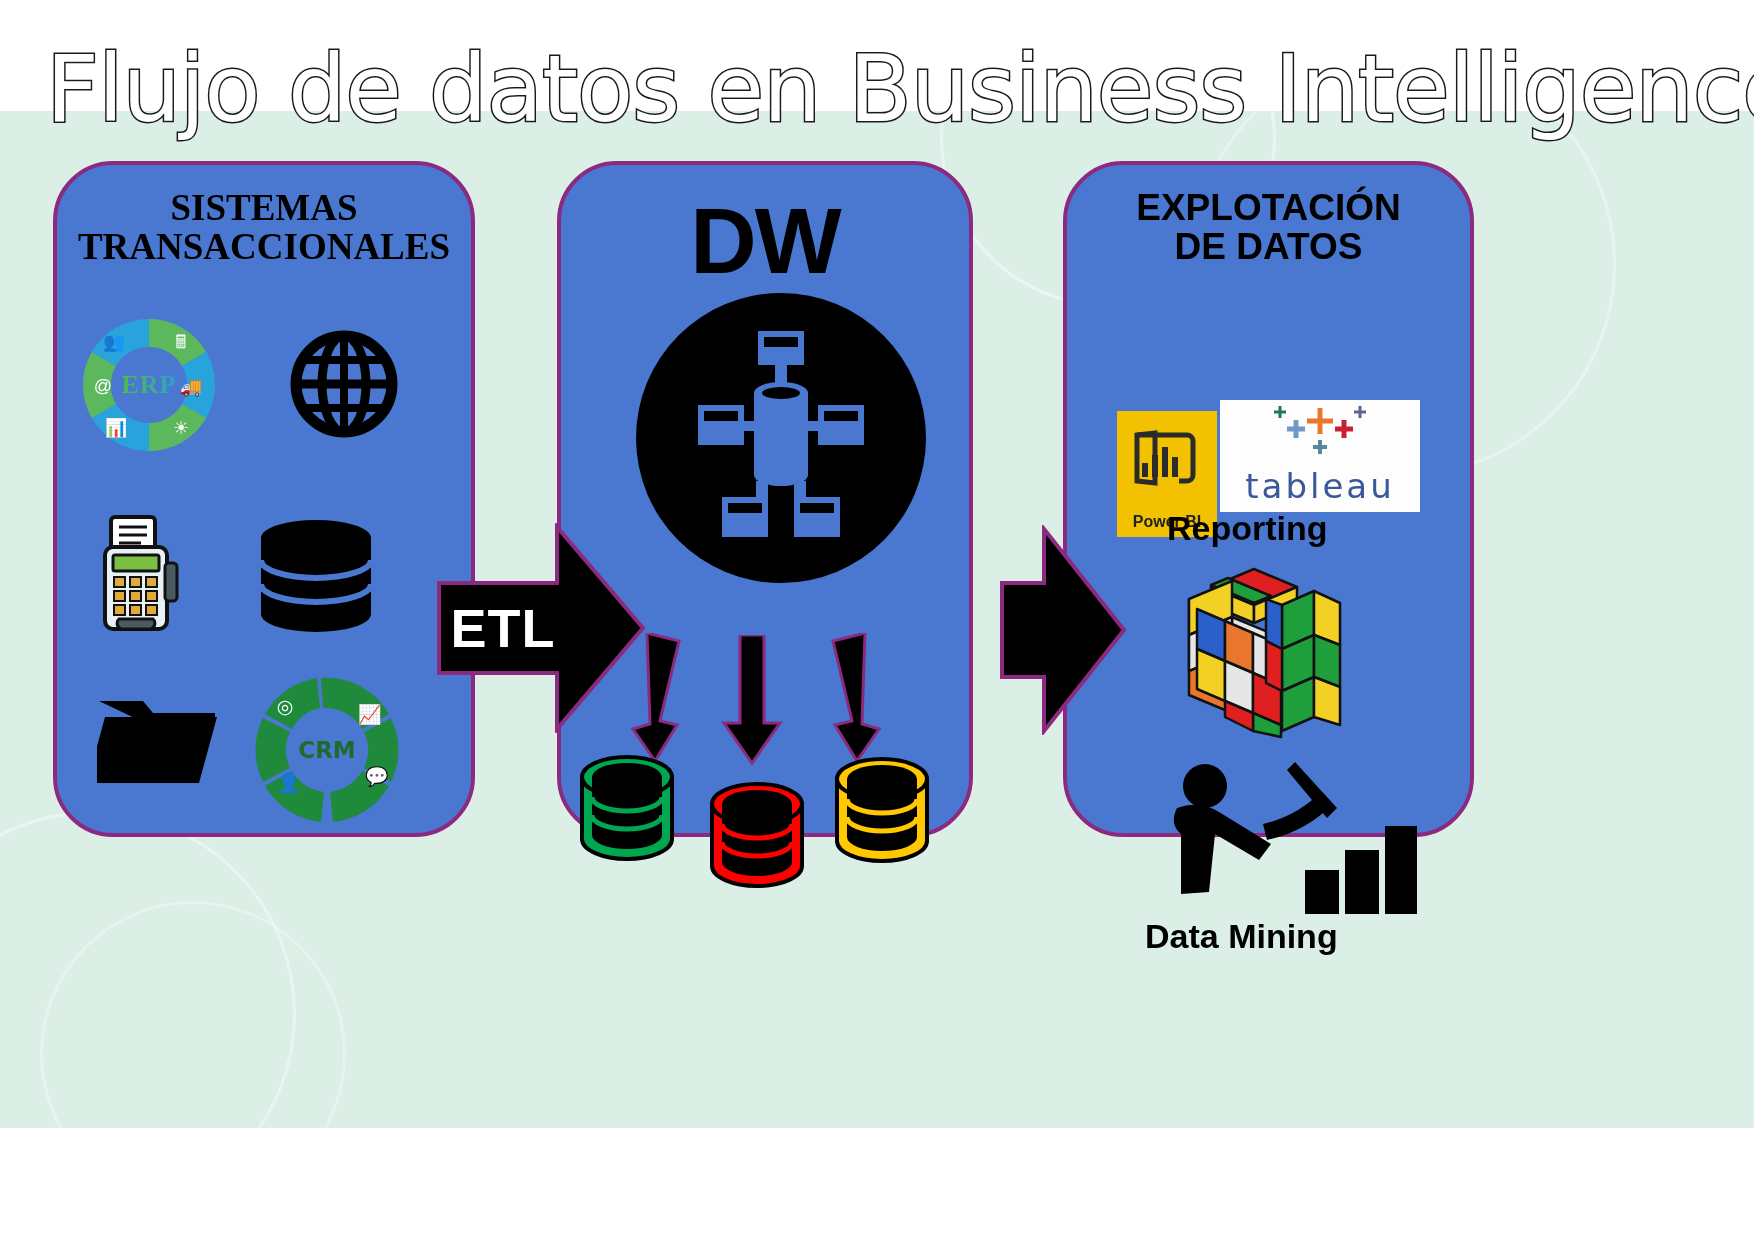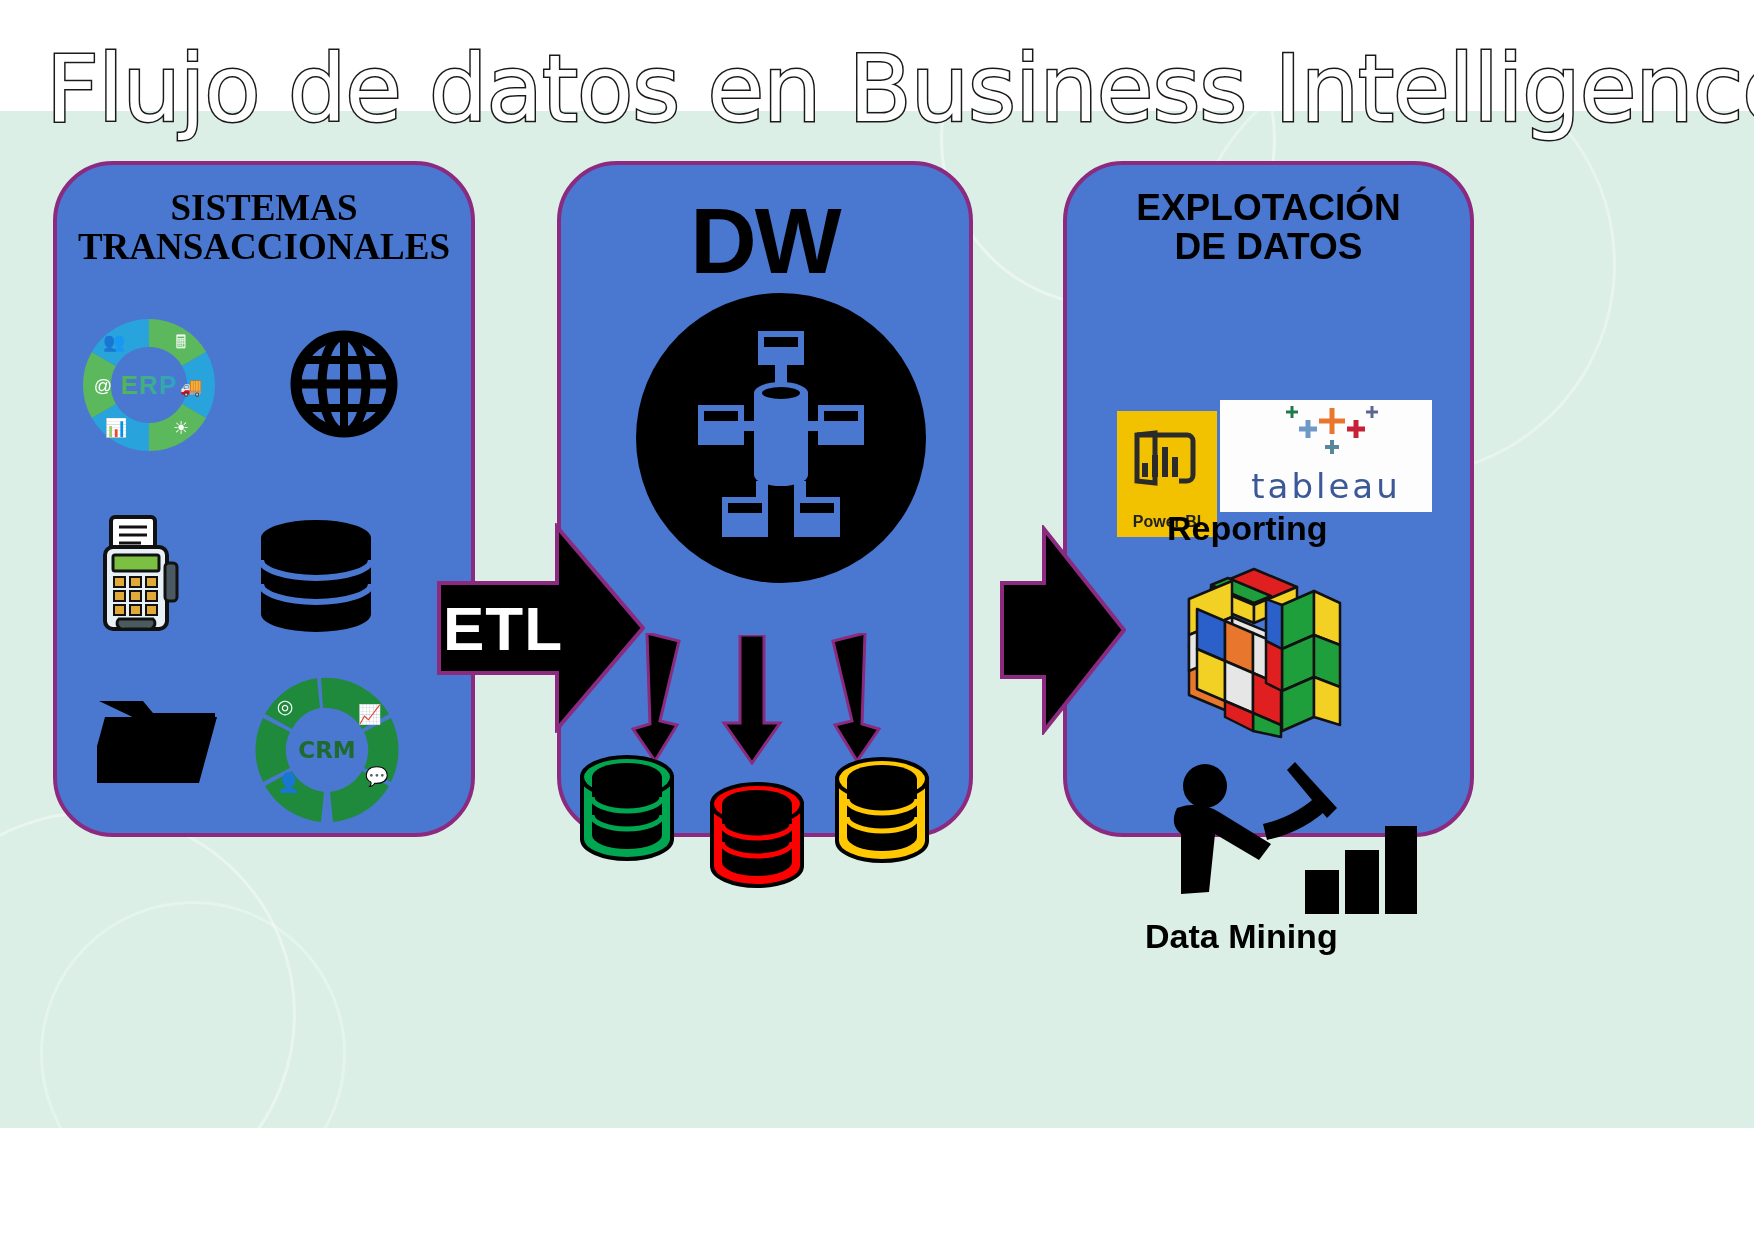--- a/index.html
+++ b/index.html
@@ -79,21 +79,21 @@
   
   .erp-wheel{ width:140px;height:140px; }
   .erp-hole{
     position:absolute;left:34px;top:34px;width:72px;height:72px;
     border-radius:50%;
     background:#4a78d1;
     display:flex;align-items:center;justify-content:center;
   }
   .erp-text{
     font-size:26px;font-weight:bold;
-    font-family:Liberation Sans, sans-serif;
+    font-family:Liberation Serif, serif;
     background:linear-gradient(90deg,#53b84a,#2aa3c9);
     -webkit-background-clip:text;background-clip:text;color:transparent;
     letter-spacing:1px;
   }
   .erp-ic{
     position:absolute;color:#fff;font-size:18px;line-height:1;
     text-align:center;width:24px;
   }
 
   
@@ -130,21 +130,21 @@
   #etl{
     position:absolute;left:437px;top:523px;
     width:208px;height:210px;
   }
   #etl .outline{
     position:absolute;left:0;top:0;width:100%;height:100%;
   }
   #etl .label{
     position:absolute;left:6px;top:50%;transform:translateY(-50%);
     width:120px;text-align:center;
-    color:#fff;font-size:62px;font-weight:bold;
+    color:#fff;font-size:54px;font-weight:bold;
     font-family:"Liberation Sans", sans-serif;
     letter-spacing:1px;
   }
   
   #arrow2{
     position:absolute;left:1000px;top:525px;
     width:126px;height:210px;
   }
 
   
@@ -162,21 +162,20 @@
   #powerbi .pbi-label{
     position:absolute;left:0;right:0;bottom:6px;
     text-align:center;color:#222;font-size:16px;font-weight:bold;
     font-family:Liberation Sans, sans-serif;
   }
   
   #tableau{
     position:absolute;left:153px;top:235px;
     width:200px;height:112px;
     background:#fdfdfd;
-    padding-left:12px;
   }
   #tableau .tbl-word{
     position:absolute;left:0;right:0;bottom:6px;
     text-align:center;color:#3b5998;font-size:34px;
     letter-spacing:3px;
     font-family:"DejaVu Sans", sans-serif;
   }
   
   .rlabel{
     position:absolute;

